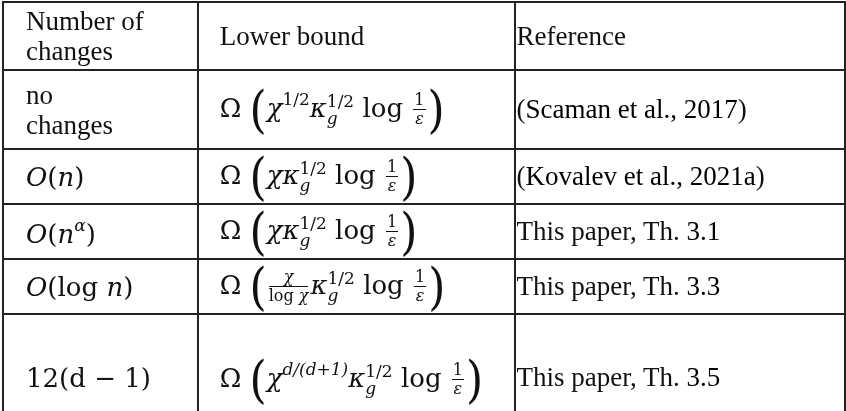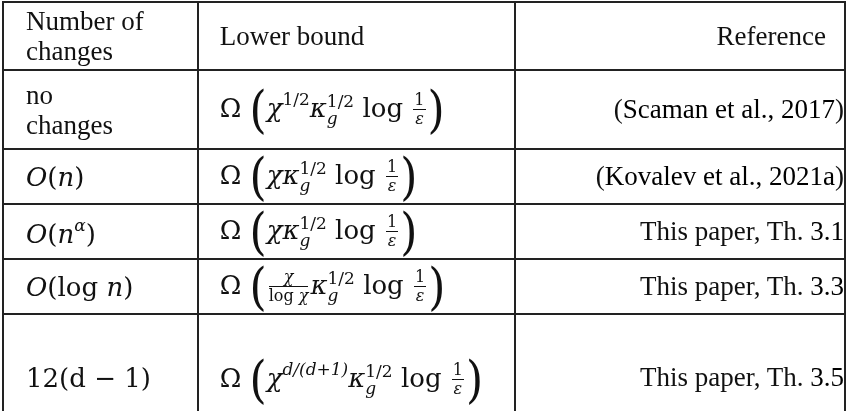--- a/index.html
+++ b/index.html
@@ -22,21 +22,21 @@
       font-size: 27px;
     }
     td, th {
       border: 2px solid #222;
       padding: 0;
       vertical-align: middle;
       font-weight: normal;
     }
     .c1 { width: 177px; padding-left: 22px; text-align: left; }
     .c2 { width: 310px; padding-left: 21px; text-align: left; }
-    .c3 { width: 325px; text-align: right; }
+    .c3 { width: 325px; text-align: left; }
     .h-row { height: 68px; }
     .r1 { height: 79px; }
     .r2 { height: 55px; }
     .r3 { height: 55px; border-radius: 19px; }
     .r4 { height: 55px; border-radius: 8px; }
     .r5 { height: 103px; }
     .head-text { line-height: 30px; }
     .c1.hdr { padding-left: 22px; }
     .c2.hdr { }
     .c3.hdr { padding-right: 18px; }

